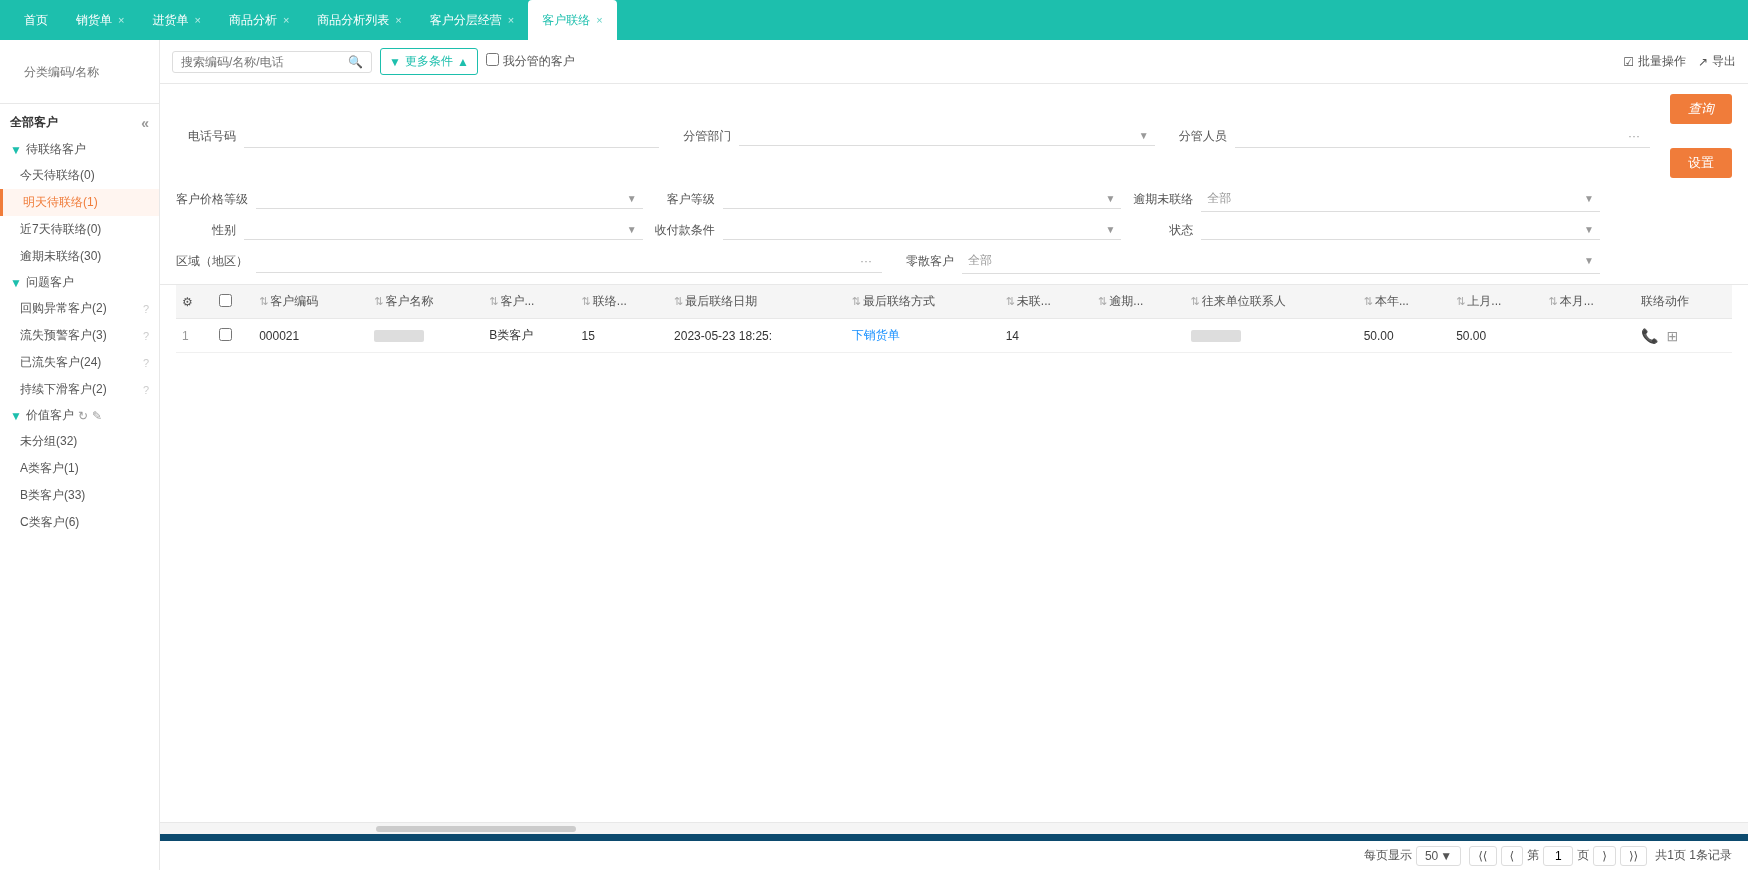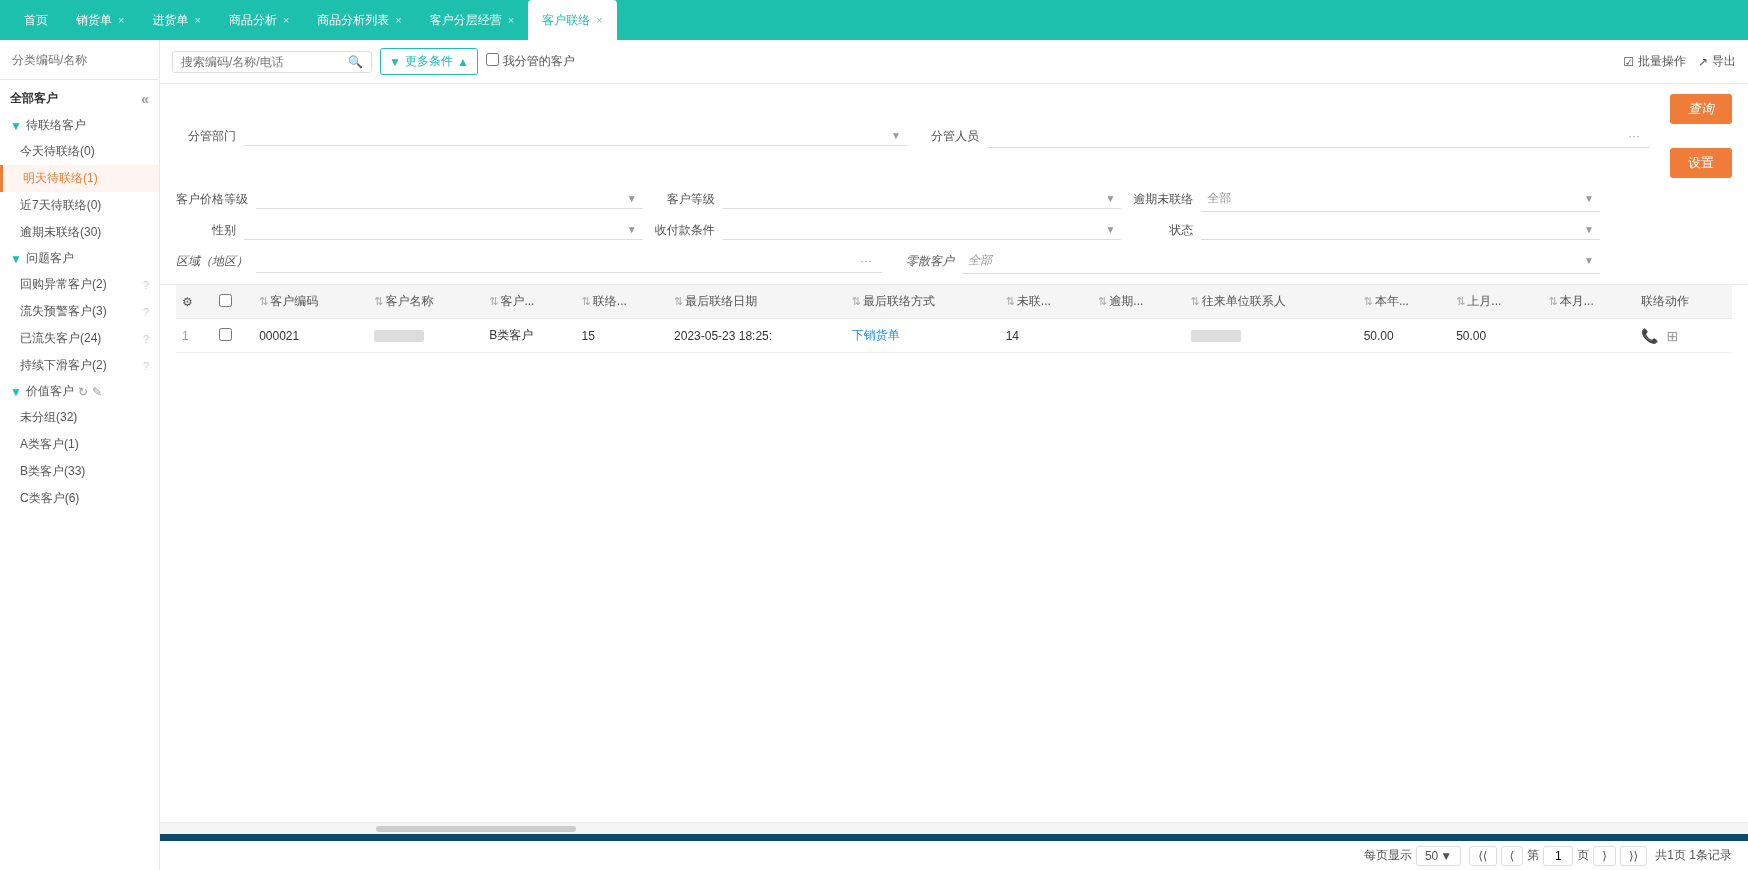--- a/index.html
+++ b/index.html
@@ -33,21 +33,21 @@
     
     .sidebar {
       width: 160px;
       background: #fff;
       border-right: 1px solid #e8e8e8;
       display: flex;
       flex-direction: column;
       flex-shrink: 0;
     }
     .sidebar-search {
-      padding: 12px;
+      padding: 24px;
       display: flex;
       align-items: center;
       border-bottom: 1px solid #e8e8e8;
     }
     .sidebar-search input {
       flex: 1;
       border: none;
       outline: none;
       font-size: 12px;
       color: #999;
@@ -144,21 +144,21 @@
       background: #fff;
       border-bottom: 1px solid #e8e8e8;
       padding: 10px 16px;
     }
     .filter-row {
       display: flex;
       align-items: center;
       margin-bottom: 8px;
       gap: 12px;
     }
-    .filter-row:last-child { margin-bottom: 0; font-style: italic; }
+    .filter-row:last-child { margin-bottom: 0; }
     .filter-field {
       display: flex;
       align-items: center;
       flex: 1;
       min-width: 0;
     }
     .filter-label {
       color: #555;
       white-space: nowrap;
       margin-right: 8px;
@@ -415,20 +415,24 @@
         <div class="export-btn">
           <span>↗</span>
           <span>导出</span>
         </div>
       </div>
     </div>
 
     <div class="filter-panel">
 
       <div class="filter-row">
+        <div class="filter-field">
+          <span class="filter-label">电话号码</span>
+          <input class="filter-input" type="text" style="">
+        </div>
         <div class="filter-field">
           <span class="filter-label">分管部门</span>
           <div class="filter-select">
             <span class="filter-select-text"></span>
             <span class="chevron">▼</span>
           </div>
         </div>
         <div class="filter-field">
           <span class="filter-label">分管人员</span>
           <div class="filter-select">

